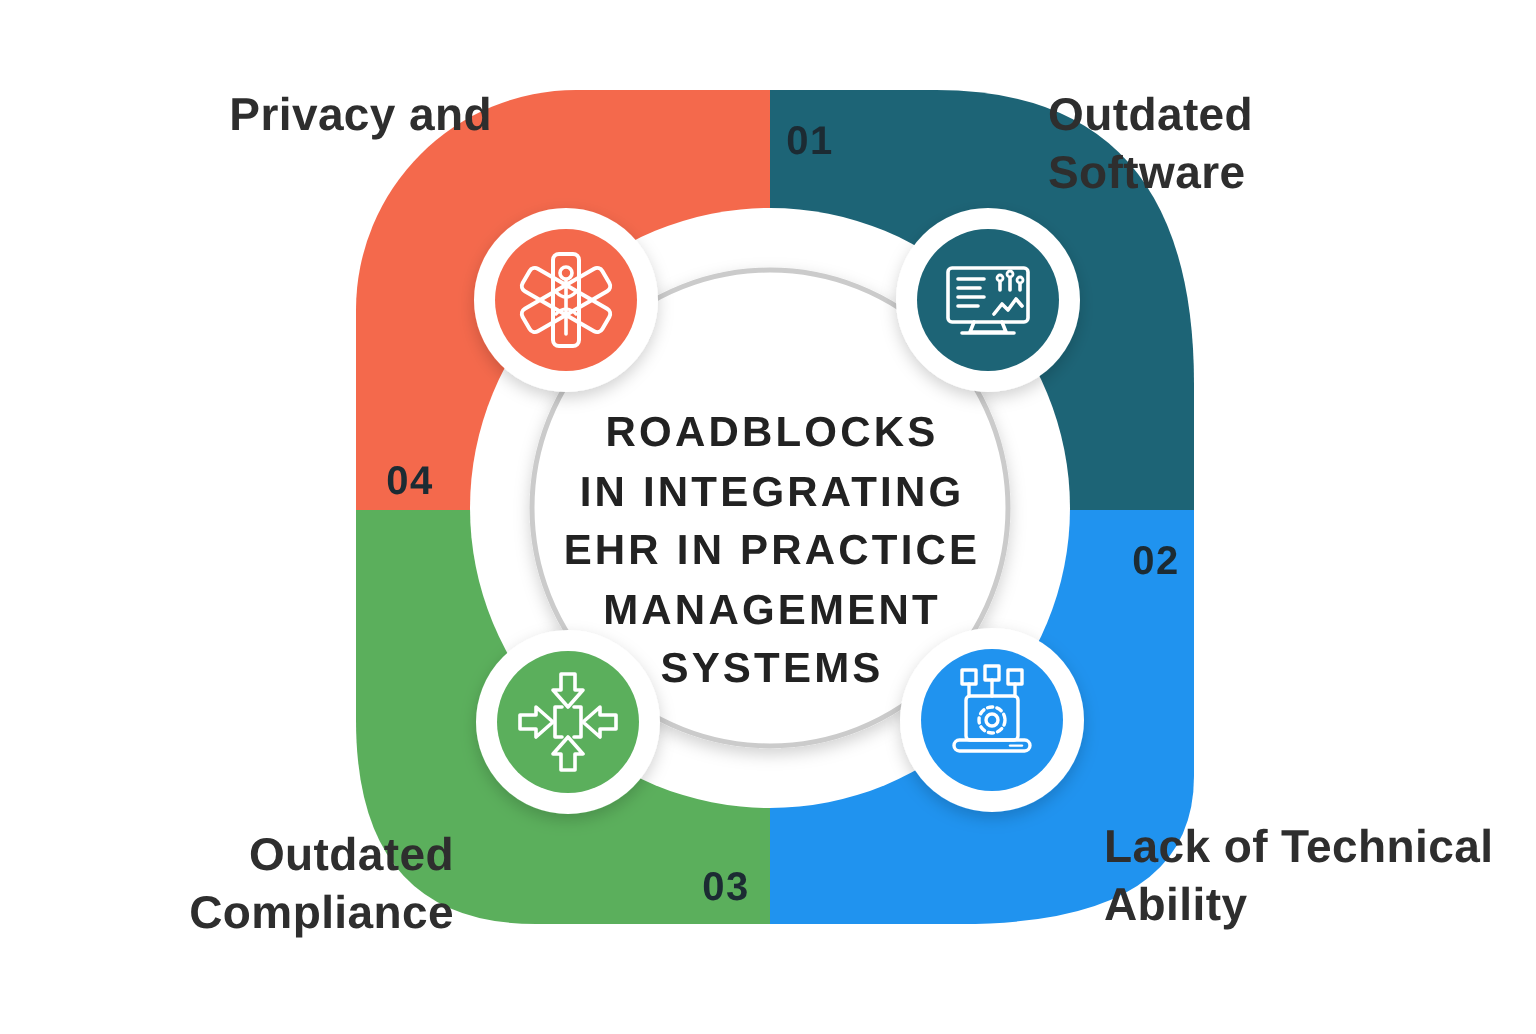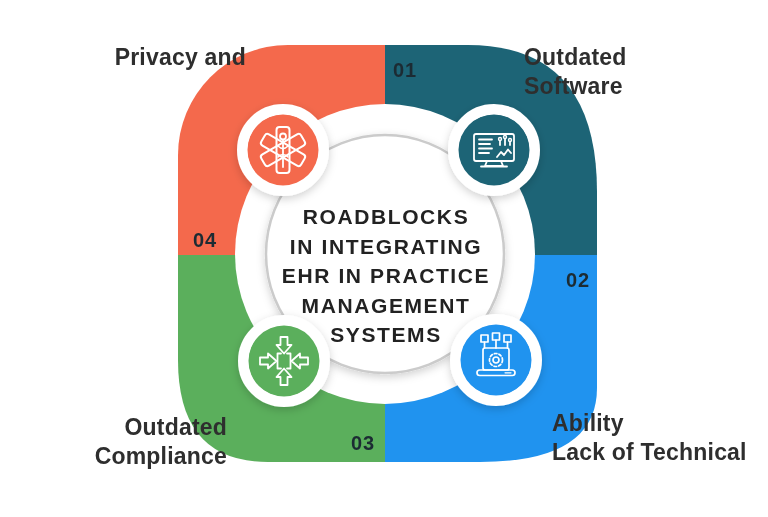--- a/index.html
+++ b/index.html
@@ -131,17 +131,17 @@
   </div>
   <div class="corner-label lbl-outdated">
     <div>Outdated</div>
     <div>Software</div>
   </div>
   <div class="corner-label lbl-financial">
     <div>Outdated</div>
     <div>Compliance</div>
   </div>
   <div class="corner-label lbl-technical">
+    <div>Lack of Technical</div>
     <div>Ability</div>
-    <div>Lack of Technical</div>
   </div>
 
 </div>
 
 </body></html>

